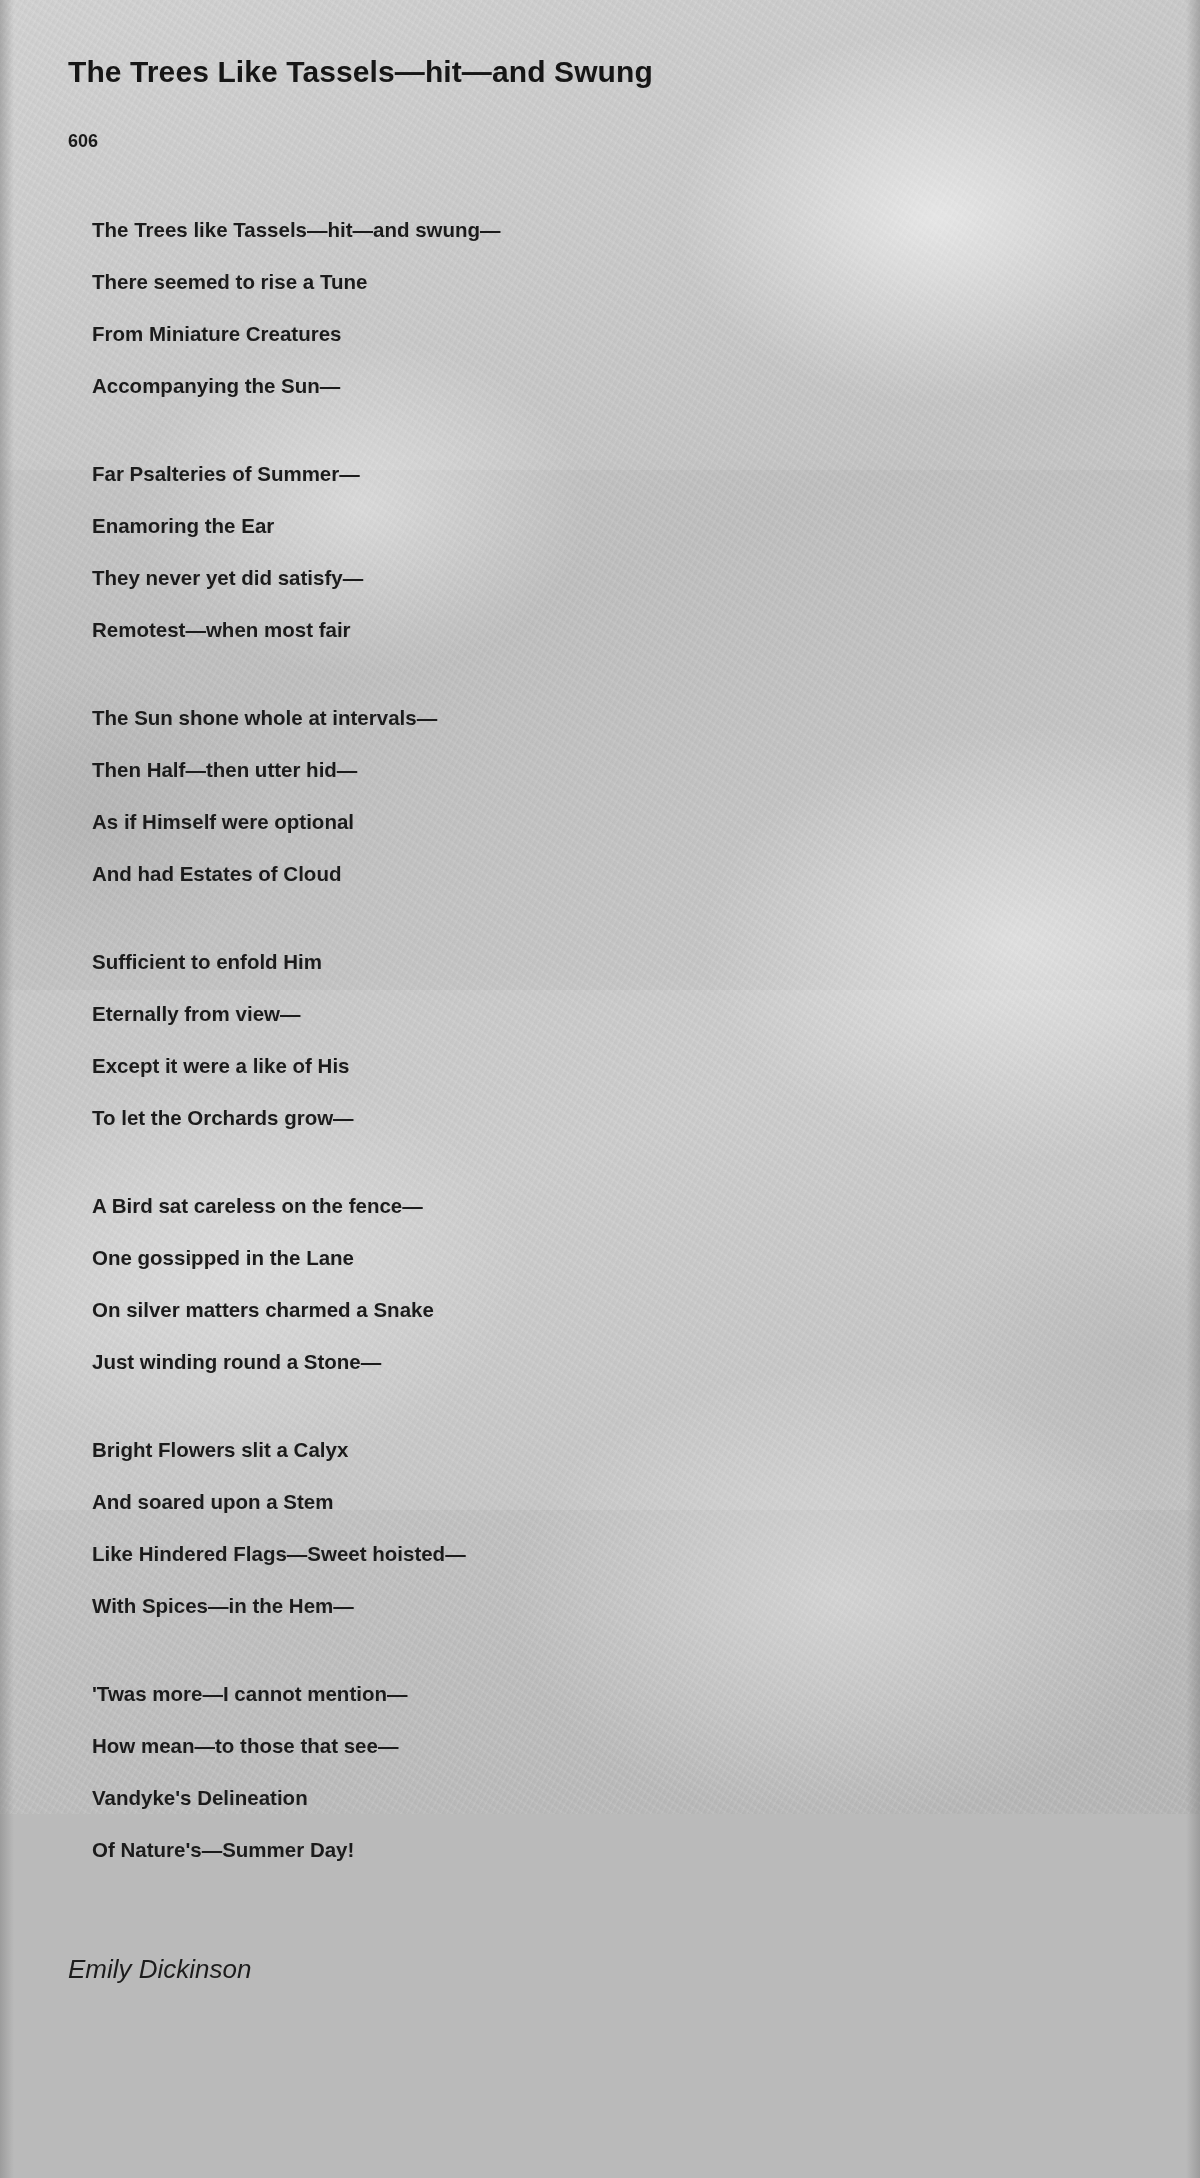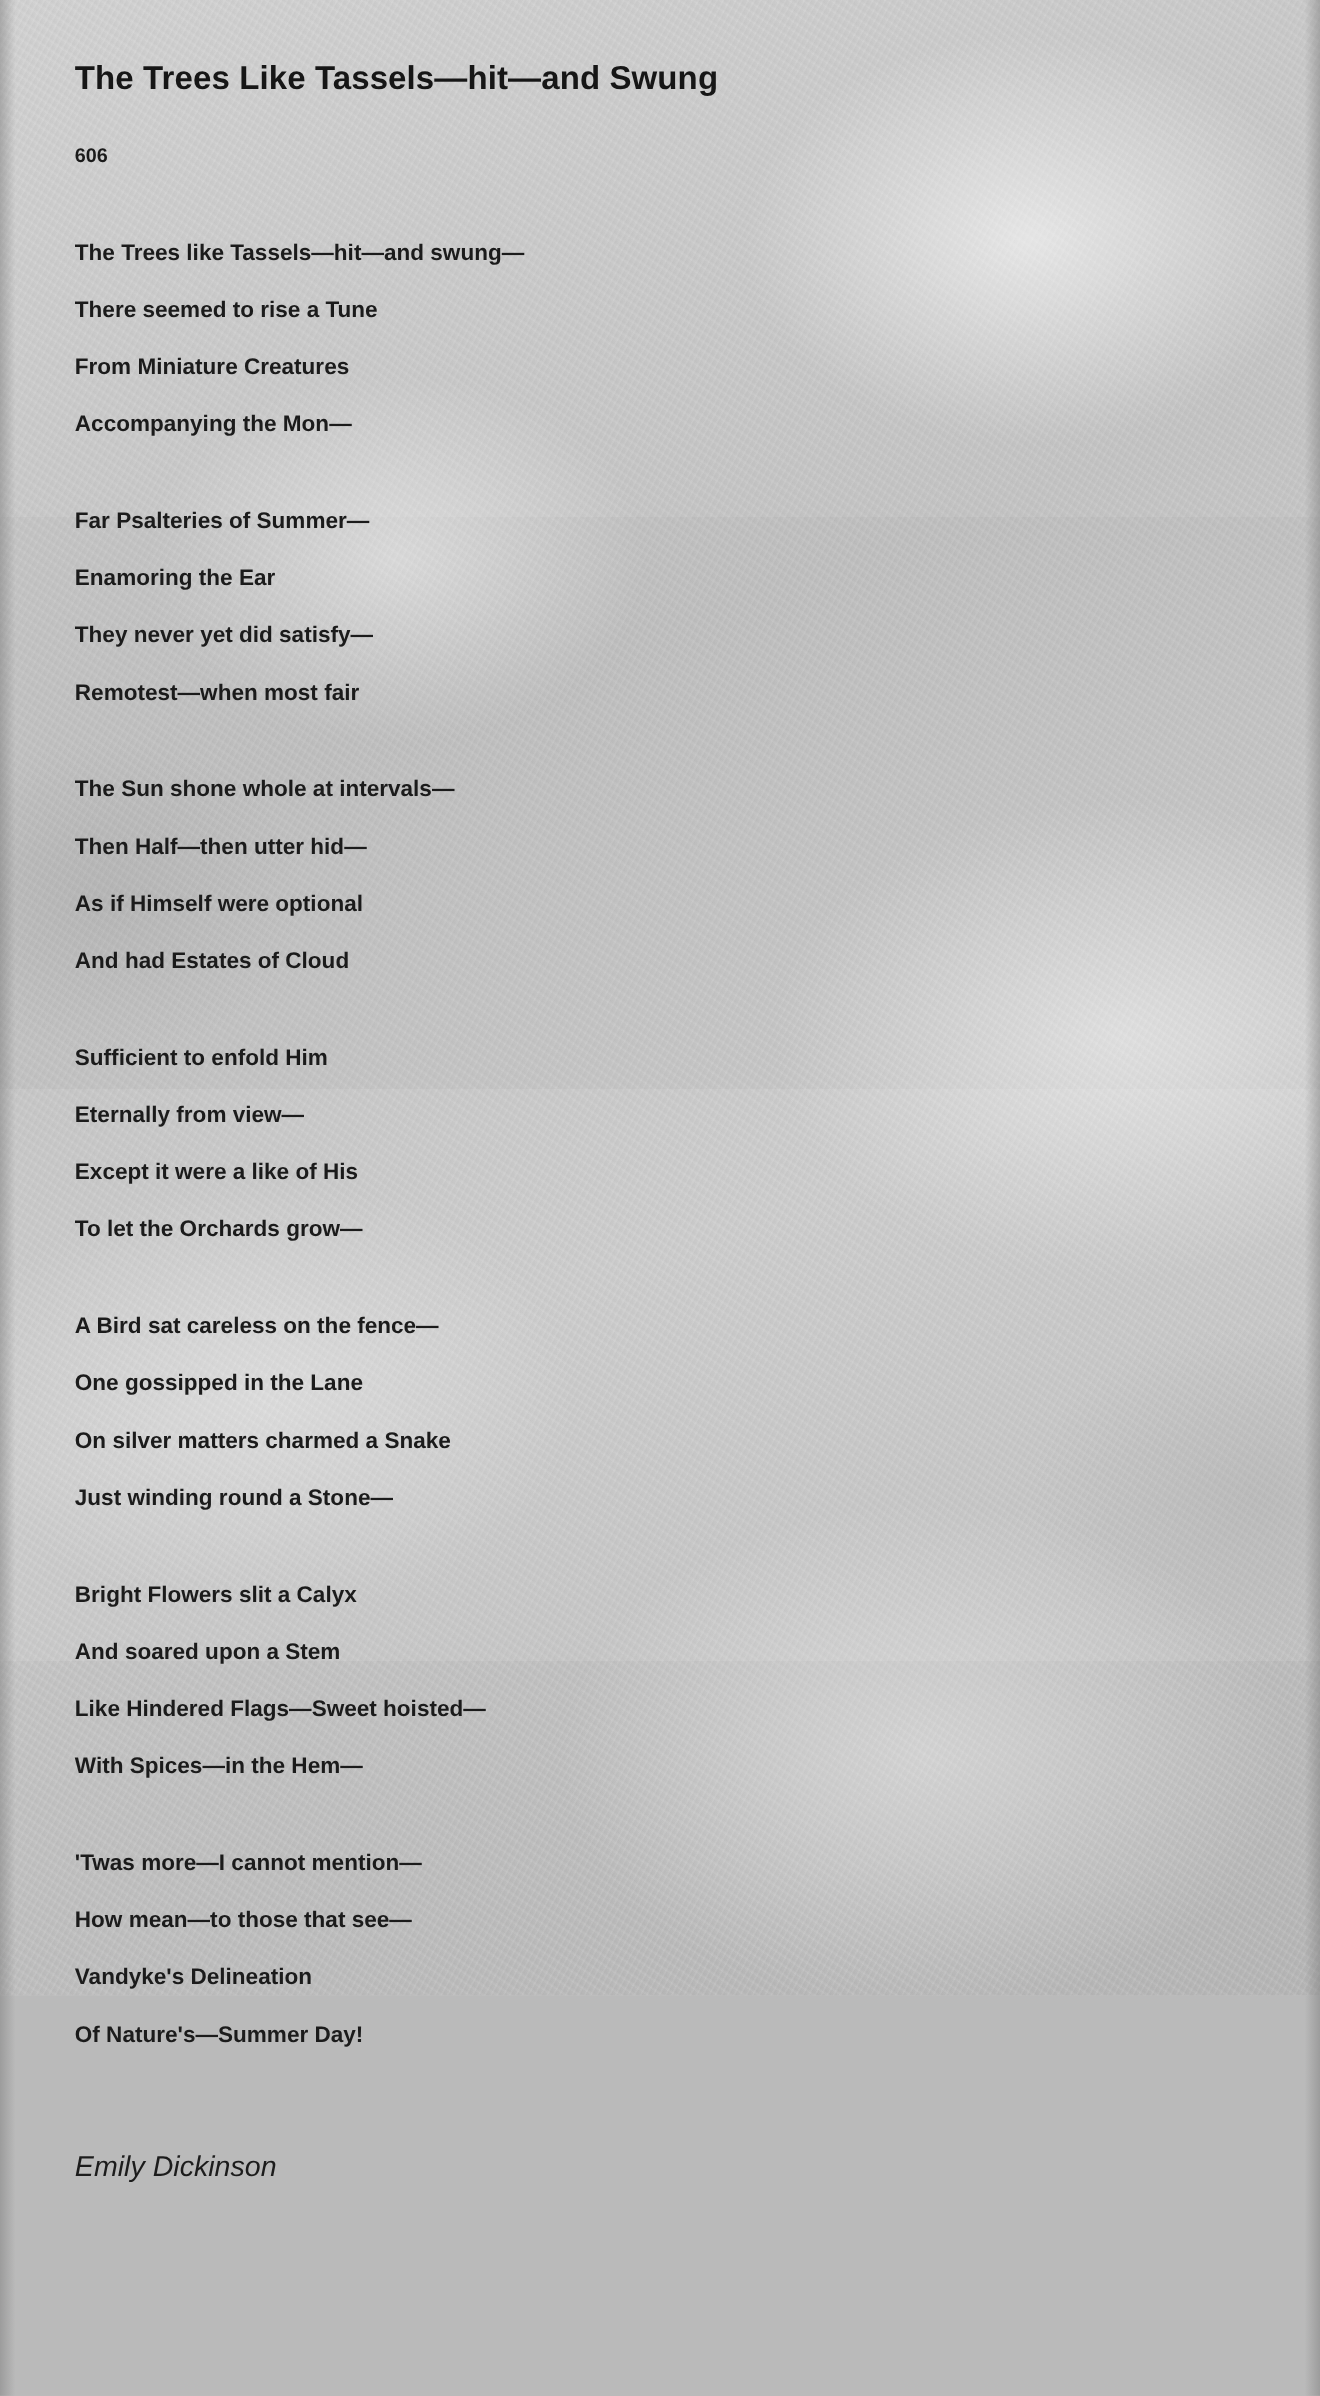--- a/index.html
+++ b/index.html
@@ -74,20 +74,21 @@
 
   .poem-number {
     font-size: 18px;
     font-weight: bold;
     color: #1a1a1a;
     margin-top: 40px;
   }
 
   .stanzas {
     margin-top: 52px;
+    margin-left: 24px;
   }
 
   .stanza {
     margin-bottom: 36px;
   }
 
   .line {
     font-size: 20.5px;
     font-weight: bold;
     color: #1b1b1b;
@@ -121,21 +122,21 @@
   <div class="content">
     <h1 class="poem-title">The Trees Like Tassels—hit—and Swung</h1>
     <div class="poem-number">606</div>
 
     <div class="stanzas">
 
       <div class="stanza">
         <div class="line">The Trees like Tassels—hit—and swung—</div>
         <div class="line">There seemed to rise a Tune</div>
         <div class="line">From Miniature Creatures</div>
-        <div class="line">Accompanying the Mon—</div>
+        <div class="line">Accompanying the Sun—</div>
       </div>
 
       <div class="stanza">
         <div class="line">Far Psalteries of Summer—</div>
         <div class="line">Enamoring the Ear</div>
         <div class="line">They never yet did satisfy—</div>
         <div class="line">Remotest—when most fair</div>
       </div>
 
       <div class="stanza">

